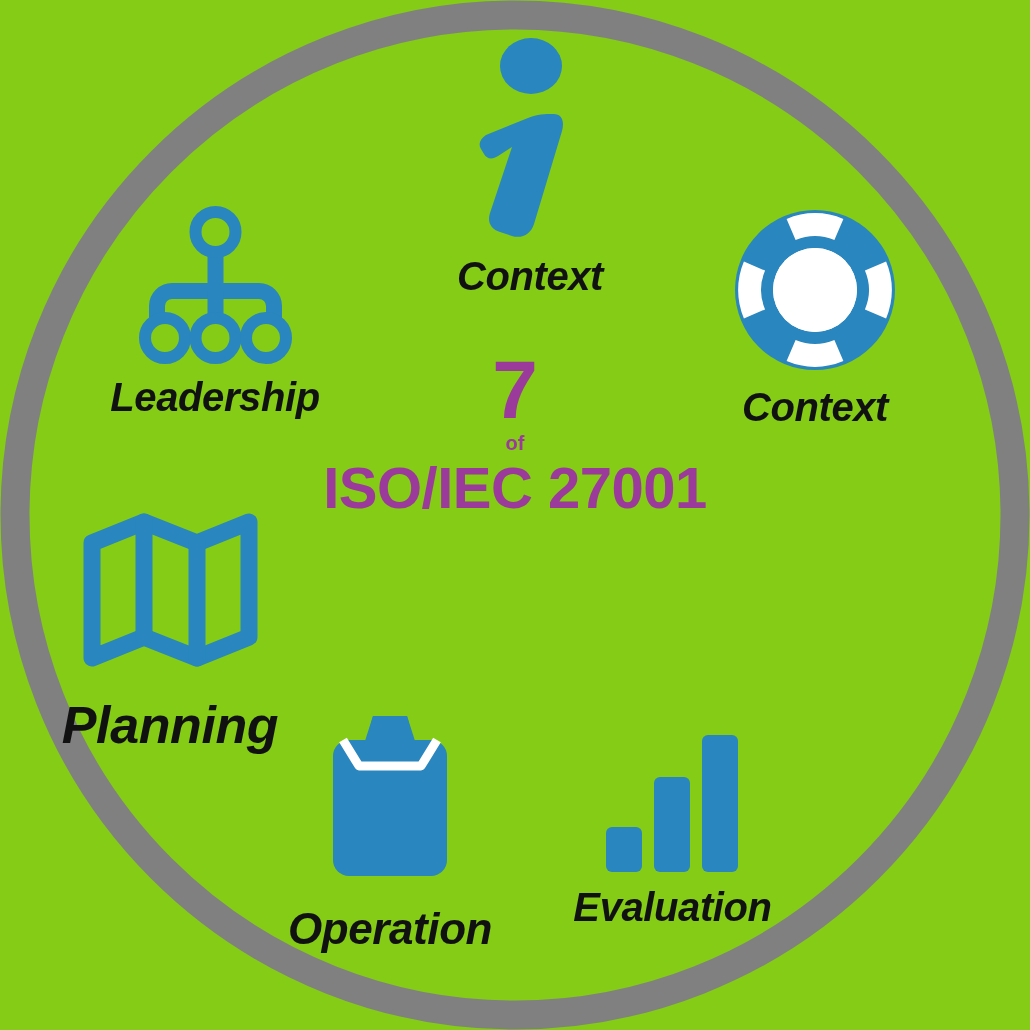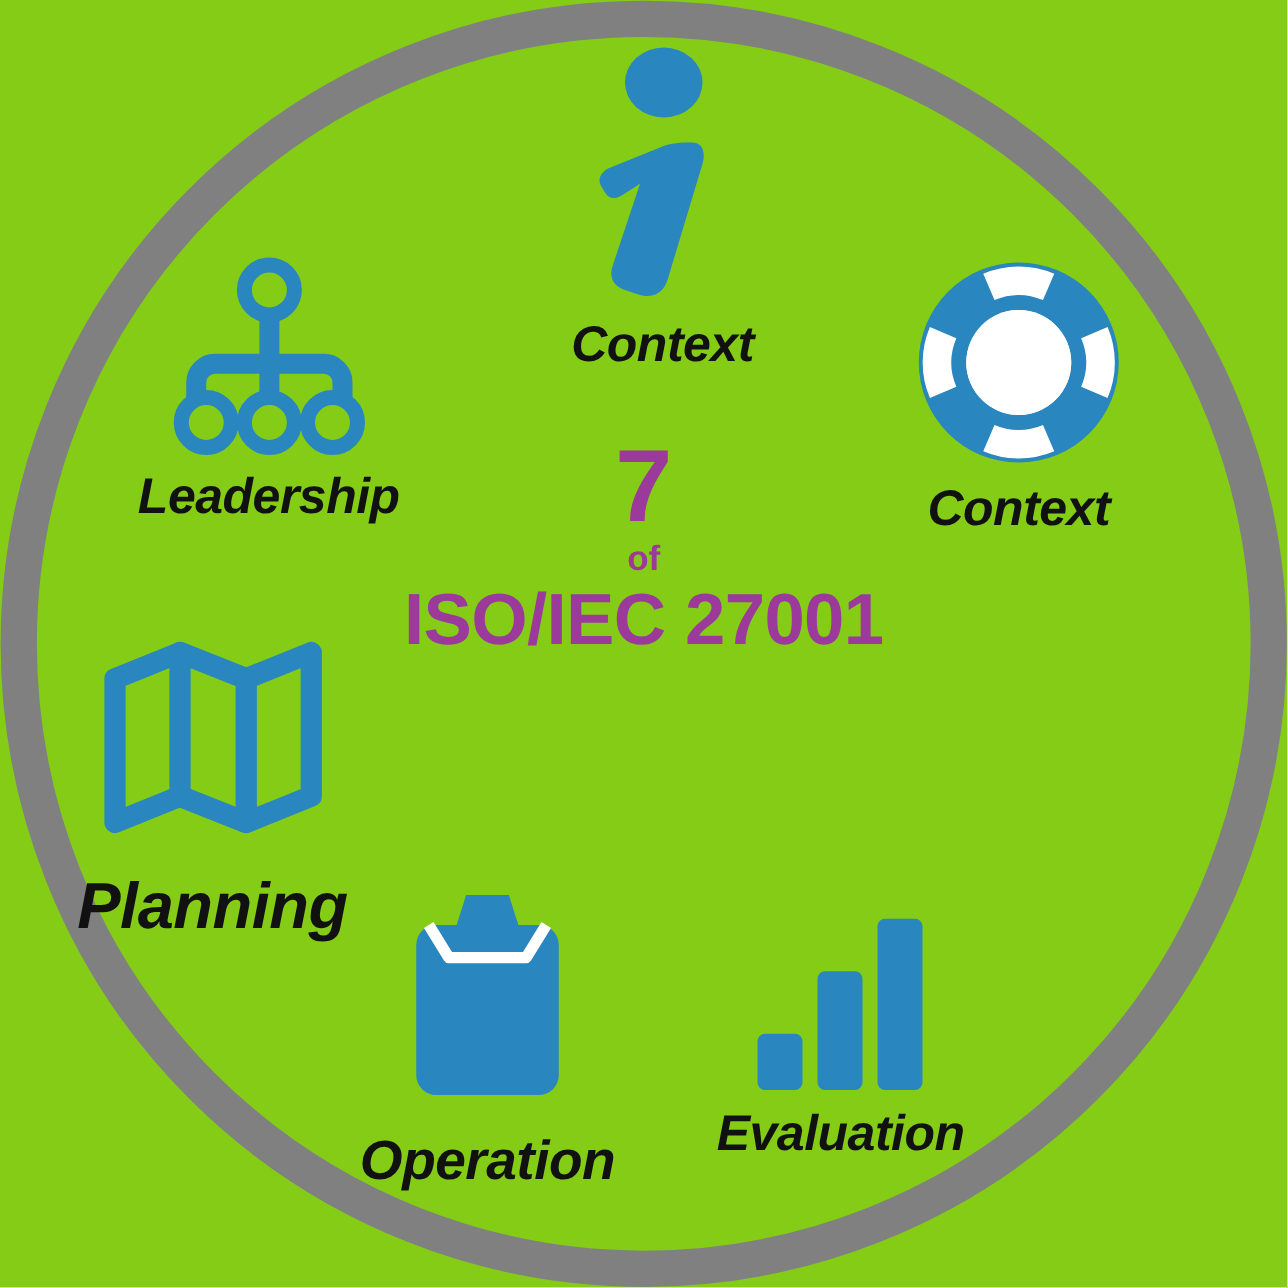--- a/index.html
+++ b/index.html
@@ -87,21 +87,21 @@
     font-weight: bold;
     font-size: 66px;
     color: #9c3a9c;
     line-height: 1.02;
     letter-spacing: -1.5px;
     margin-top: -2px;
   }
   #center-of {
     font-family: "Liberation Sans", sans-serif;
     font-weight: bold;
-    font-size: 28px;
+    font-size: 20px;
     color: #9c3a9c;
     margin-top: 6px;
     line-height: 1;
   }
   #center-standard {
     font-family: "Liberation Sans", sans-serif;
     font-weight: bold;
     font-size: 58px;
     color: #9c3a9c;
     margin-top: 6px;

